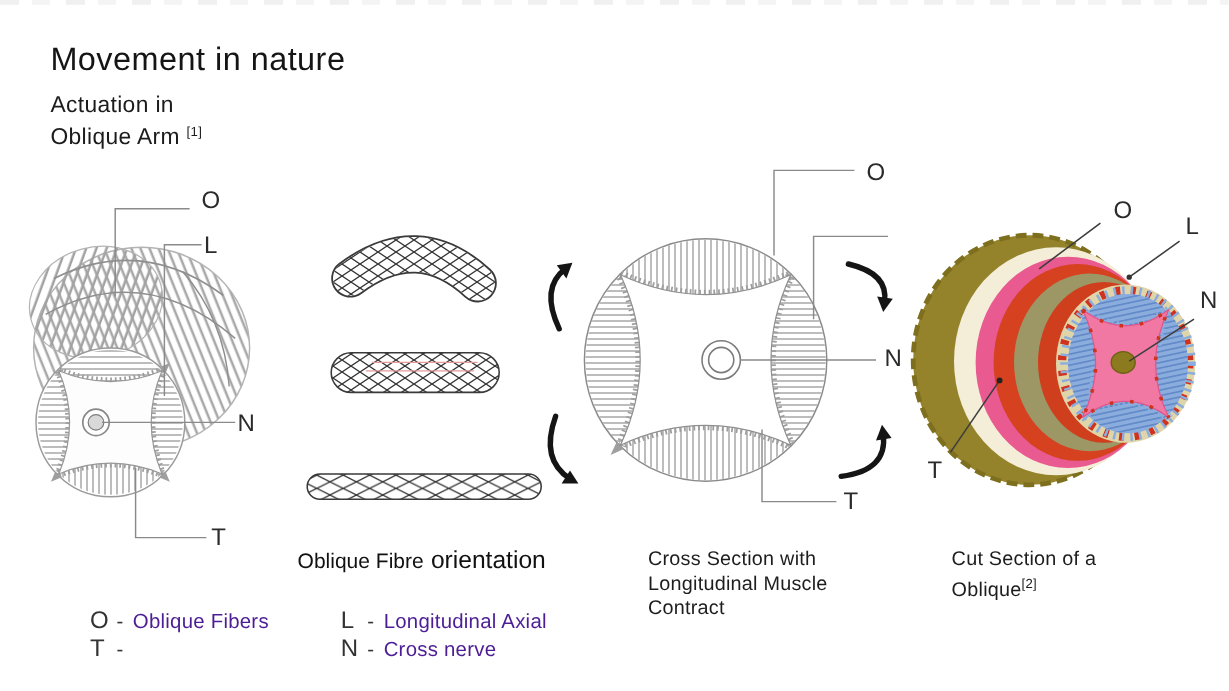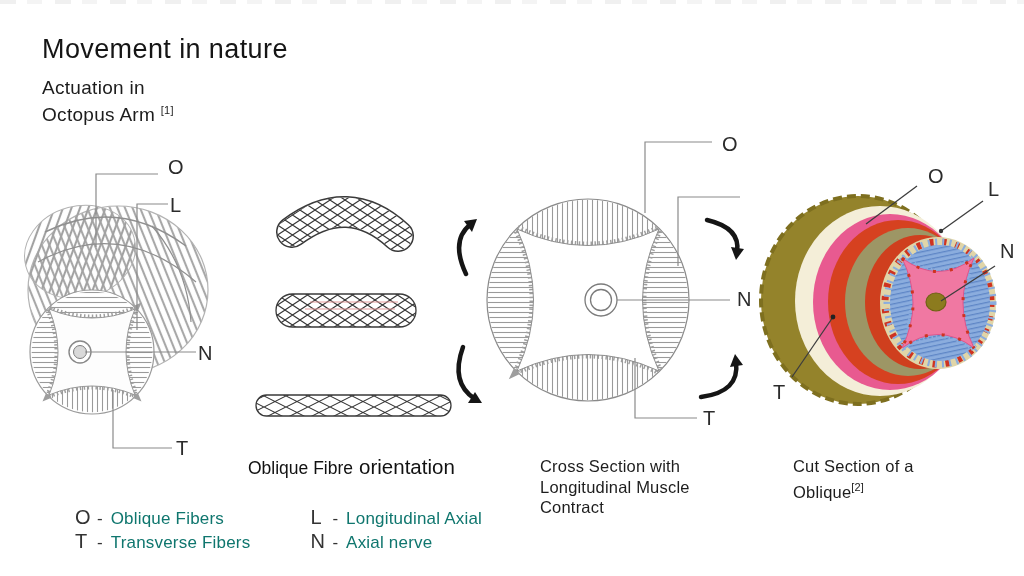--- a/index.html
+++ b/index.html
@@ -17,21 +17,21 @@
   .subtitle sup,.cap sup{font-size:11px;}
   .lbl{font-size:20px;color:#2b2b2b;letter-spacing:.5px;}
   .cap{font-size:16.5px;font-weight:500;color:#1d1d1d;line-height:20.5px;letter-spacing:.2px;}
   .cap-oblique{left:248px;top:455px;font-size:17.5px;color:#111;font-weight:500;}
   .cap-oblique .big{font-size:20.5px;margin-left:6px;font-weight:400;}
   #legend{left:75px;top:506px;display:flex;gap:60px;}
   .leg-col{display:flex;flex-direction:column;gap:3px;}
   .leg-item{display:flex;align-items:baseline;height:21px;}
   .leg-key{font-size:20px;color:#333;width:22px;font-weight:400;}
   .leg-sep{font-size:17px;color:#333;margin:0 8px 0 0;}
-  .leg-desc{font-size:17px;color:#0f766e;letter-spacing:.2px;}
+  .leg-desc{font-size:17px;color:#4c1d95;letter-spacing:.2px;}
   svg{position:absolute;left:0;top:0;}
 </style>
 </head>
 <body>
 
 <div id="slide">
   <div id="top-edge"></div>
 
   <svg width="1024" height="576" viewBox="0 0 1024 576">
     <defs>
@@ -149,21 +149,21 @@
       </g>
       <circle cx="941" cy="231" r="2.2" fill="#333333"></circle>
       <circle cx="833" cy="317" r="2.4" fill="#222222"></circle>
     </g>
   </svg>
 
   <div class="abs title">Movement in nature</div>
   <div class="abs subtitle">
     <div>Actuation in</div>
     <div>
-      <span>Octopus Arm</span>
+      <span>Oblique Arm</span>
       <sup>[1]</sup>
     </div>
   </div>
 
   <div class="abs lbl" style="left:168px;top:156px;">O</div>
   <div class="abs lbl" style="left:170px;top:194px;">L</div>
   <div class="abs lbl" style="left:198px;top:342px;">N</div>
   <div class="abs lbl" style="left:176px;top:437px;">T</div>
 
   <div class="abs lbl" style="left:722px;top:133px;">O</div>
@@ -195,29 +195,28 @@
   <div id="legend" class="abs">
     <div class="leg-col">
       <div class="leg-item">
         <span class="leg-key">O</span>
         <span class="leg-sep">-</span>
         <span class="leg-desc">Oblique Fibers</span>
       </div>
       <div class="leg-item">
         <span class="leg-key">T</span>
         <span class="leg-sep">-</span>
-        <span class="leg-desc">Transverse Fibers</span>
       </div>
     </div>
     <div class="leg-col">
       <div class="leg-item">
         <span class="leg-key">L</span>
         <span class="leg-sep">-</span>
         <span class="leg-desc">Longitudinal Axial</span>
       </div>
       <div class="leg-item">
         <span class="leg-key">N</span>
         <span class="leg-sep">-</span>
-        <span class="leg-desc">Axial nerve</span>
+        <span class="leg-desc">Cross nerve</span>
       </div>
     </div>
   </div>
 </div>
 
 </body></html>

